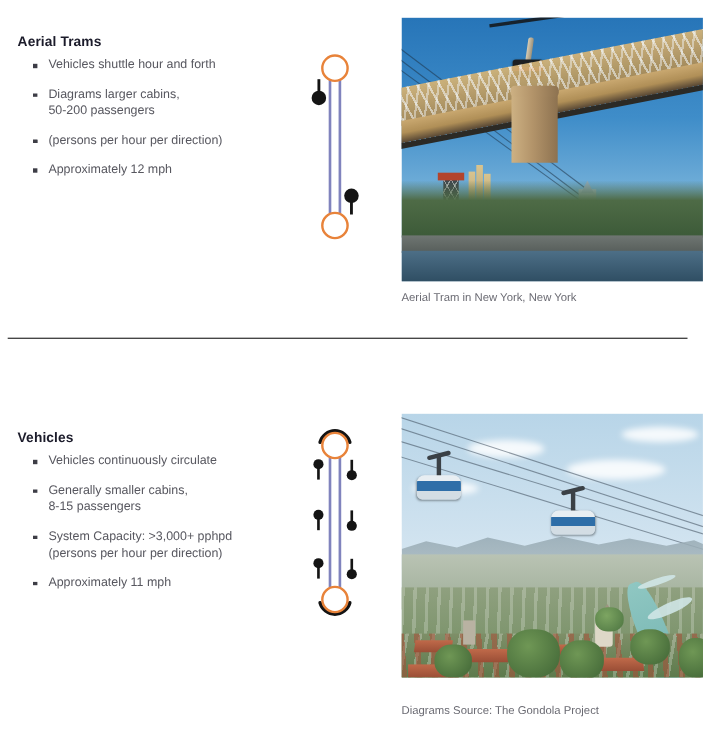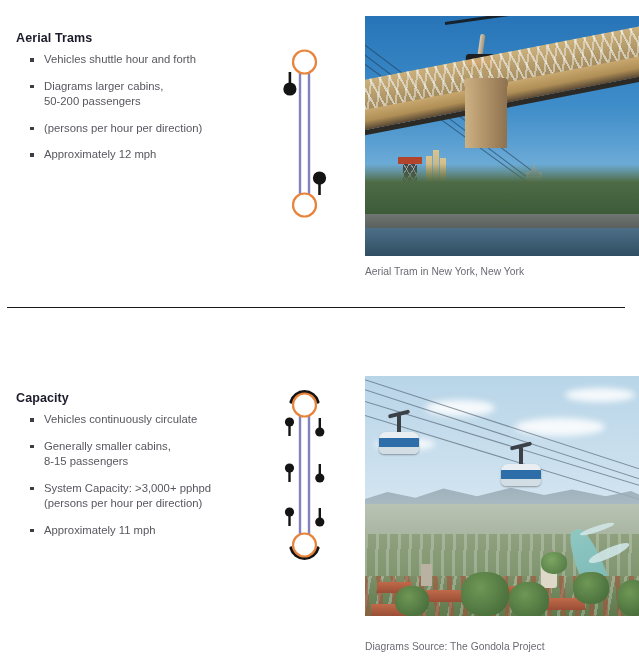--- a/index.html
+++ b/index.html
@@ -382,21 +382,21 @@
     </div>
     <div class="caption">Aerial Tram in New York, New York</div>
   </div>
 </div>
 
 <div class="divider"></div>
 
 <div class="section" id="section-gondola">
 
   <div class="text-col">
-    <div class="section-heading">Capacity</div>
+    <div class="section-heading">Vehicles</div>
     <ul class="bullet-list">
       <li class="bullet-item">
         <span class="sq"></span>
         <span>Vehicles continuously circulate</span>
       </li>
       <li class="bullet-item">
         <span class="sq"></span>
         <span>Generally smaller cabins,</span>
         <span class="bullet-line2">8-15 passengers</span>
       </li>

